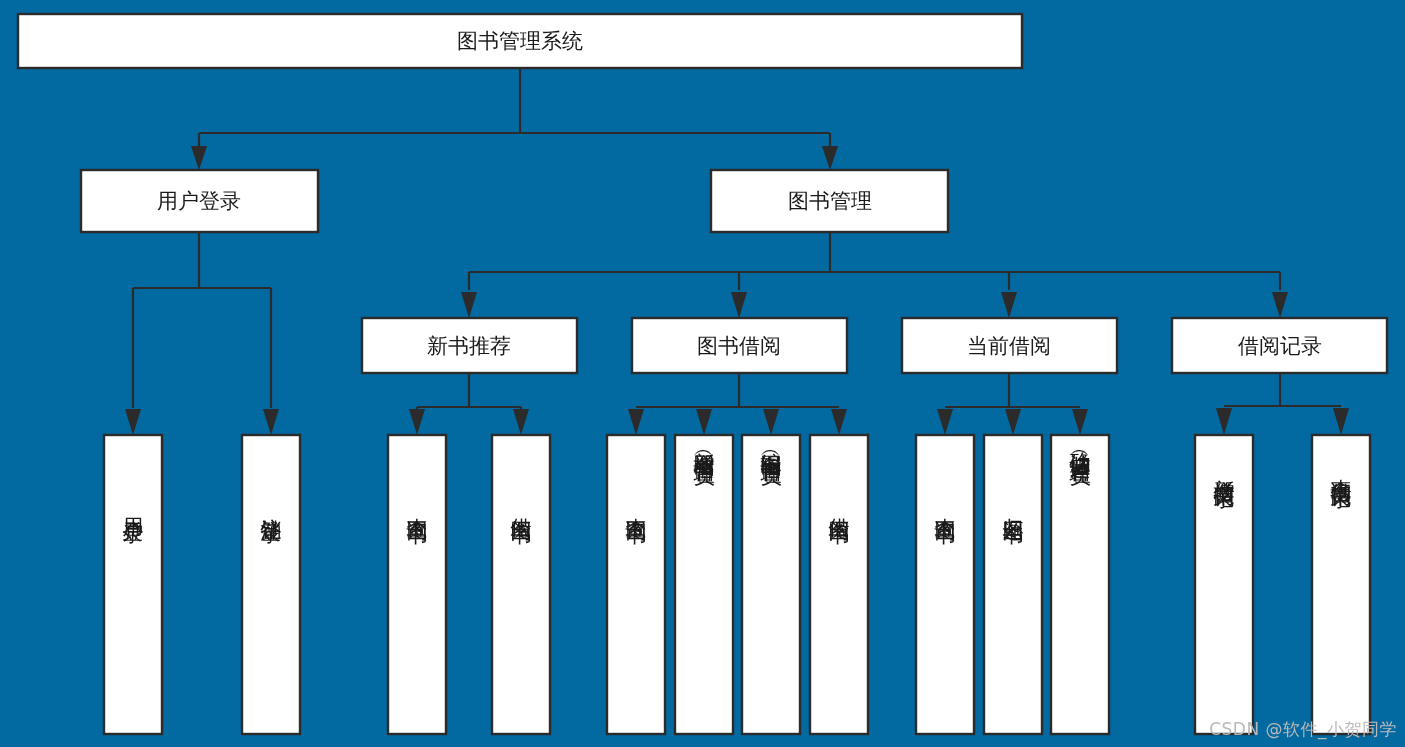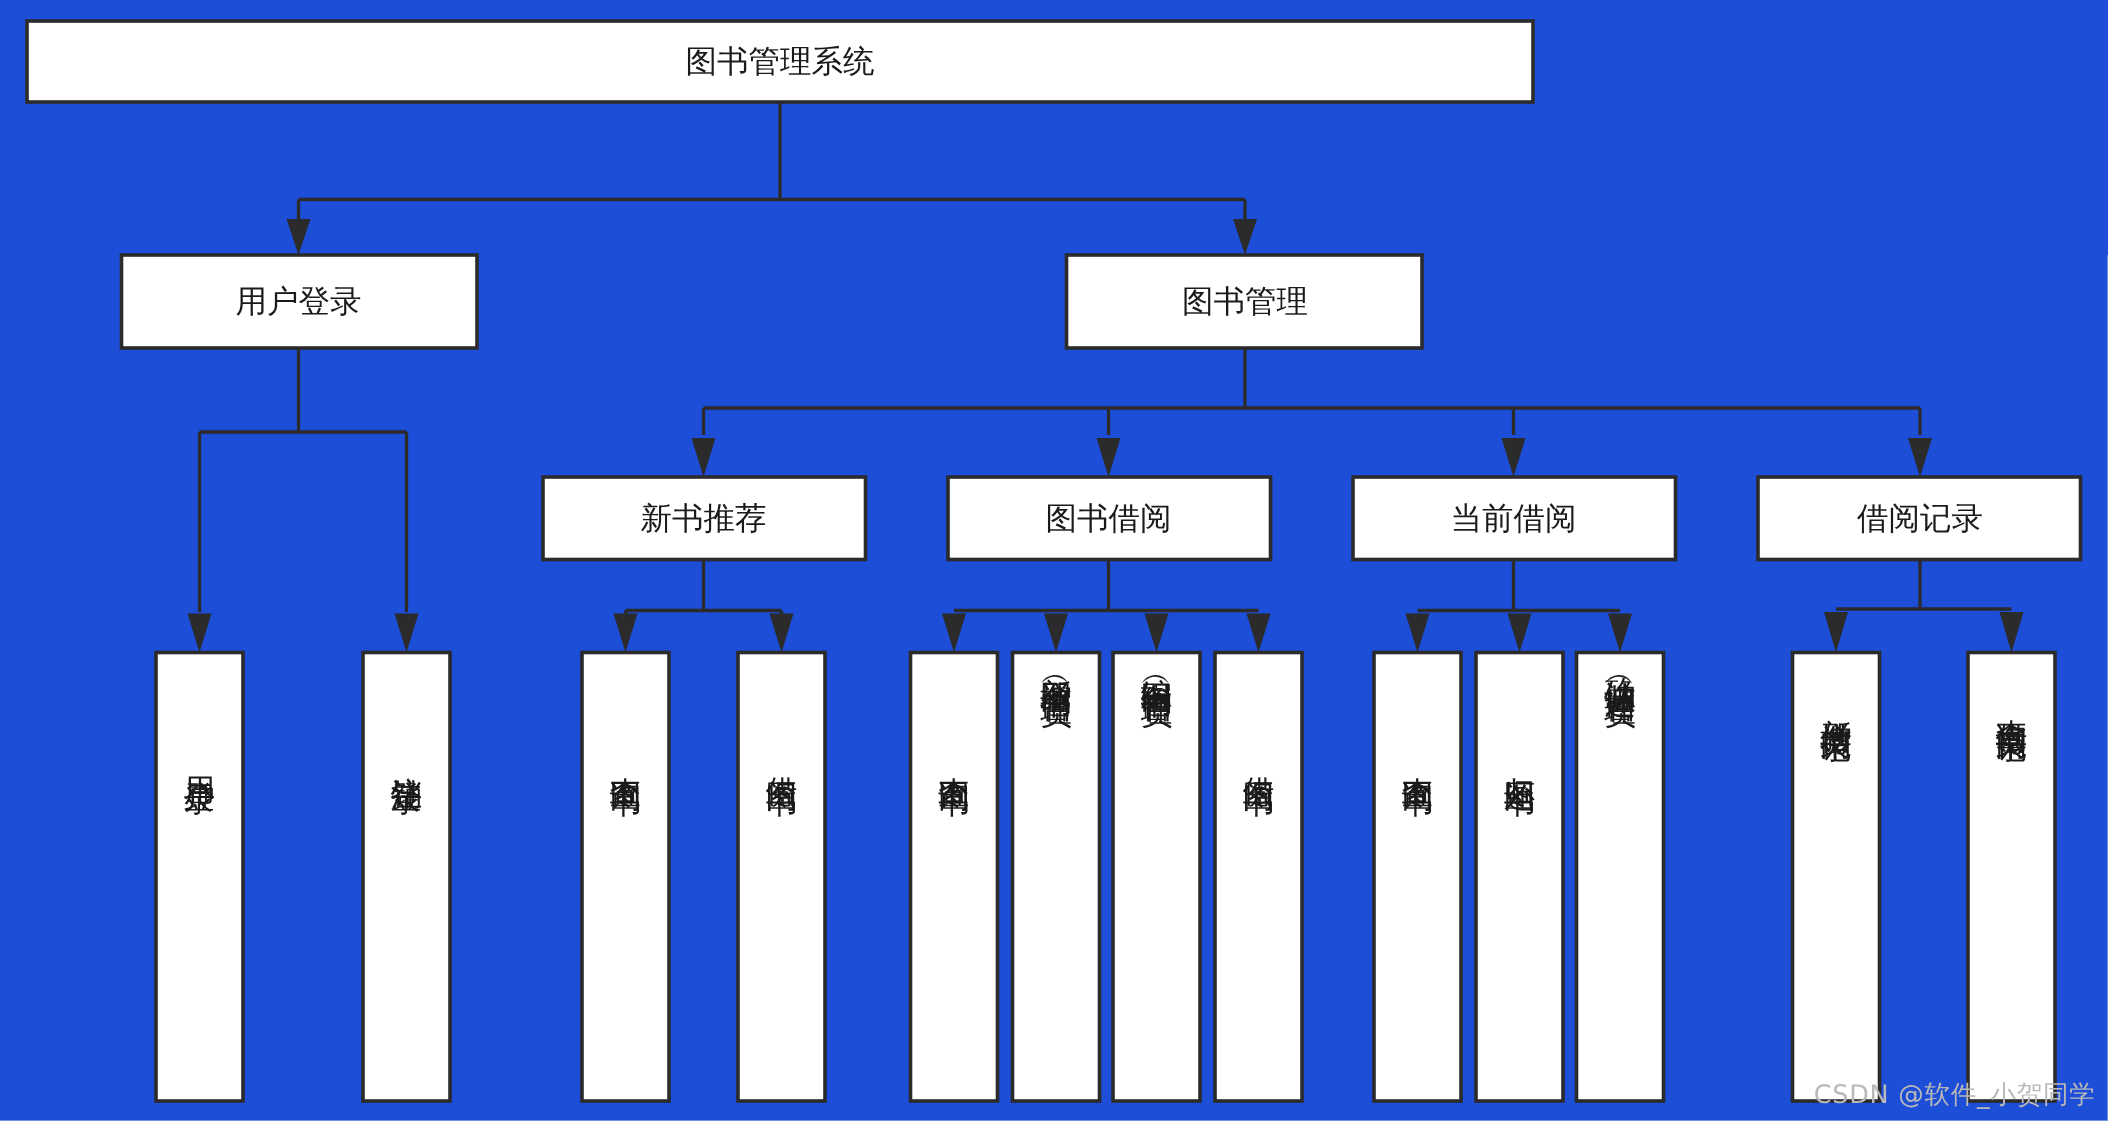--- a/index.html
+++ b/index.html
@@ -11,21 +11,21 @@
   body {
     width: 1405px;
     height: 747px;
     overflow: hidden;
     font-family: "DejaVu Sans", "Liberation Sans", sans-serif;
   }
   #diagram-root {
     position: relative;
     width: 1405px;
     height: 747px;
-    background: #1d4ed8;
+    background: #0369a1;
   }
   svg.diagram-svg {
     position: absolute;
     top: 0;
     left: 0;
     width: 1405px;
     height: 747px;
   }
   .node-rect {
     fill: #ffffff;

